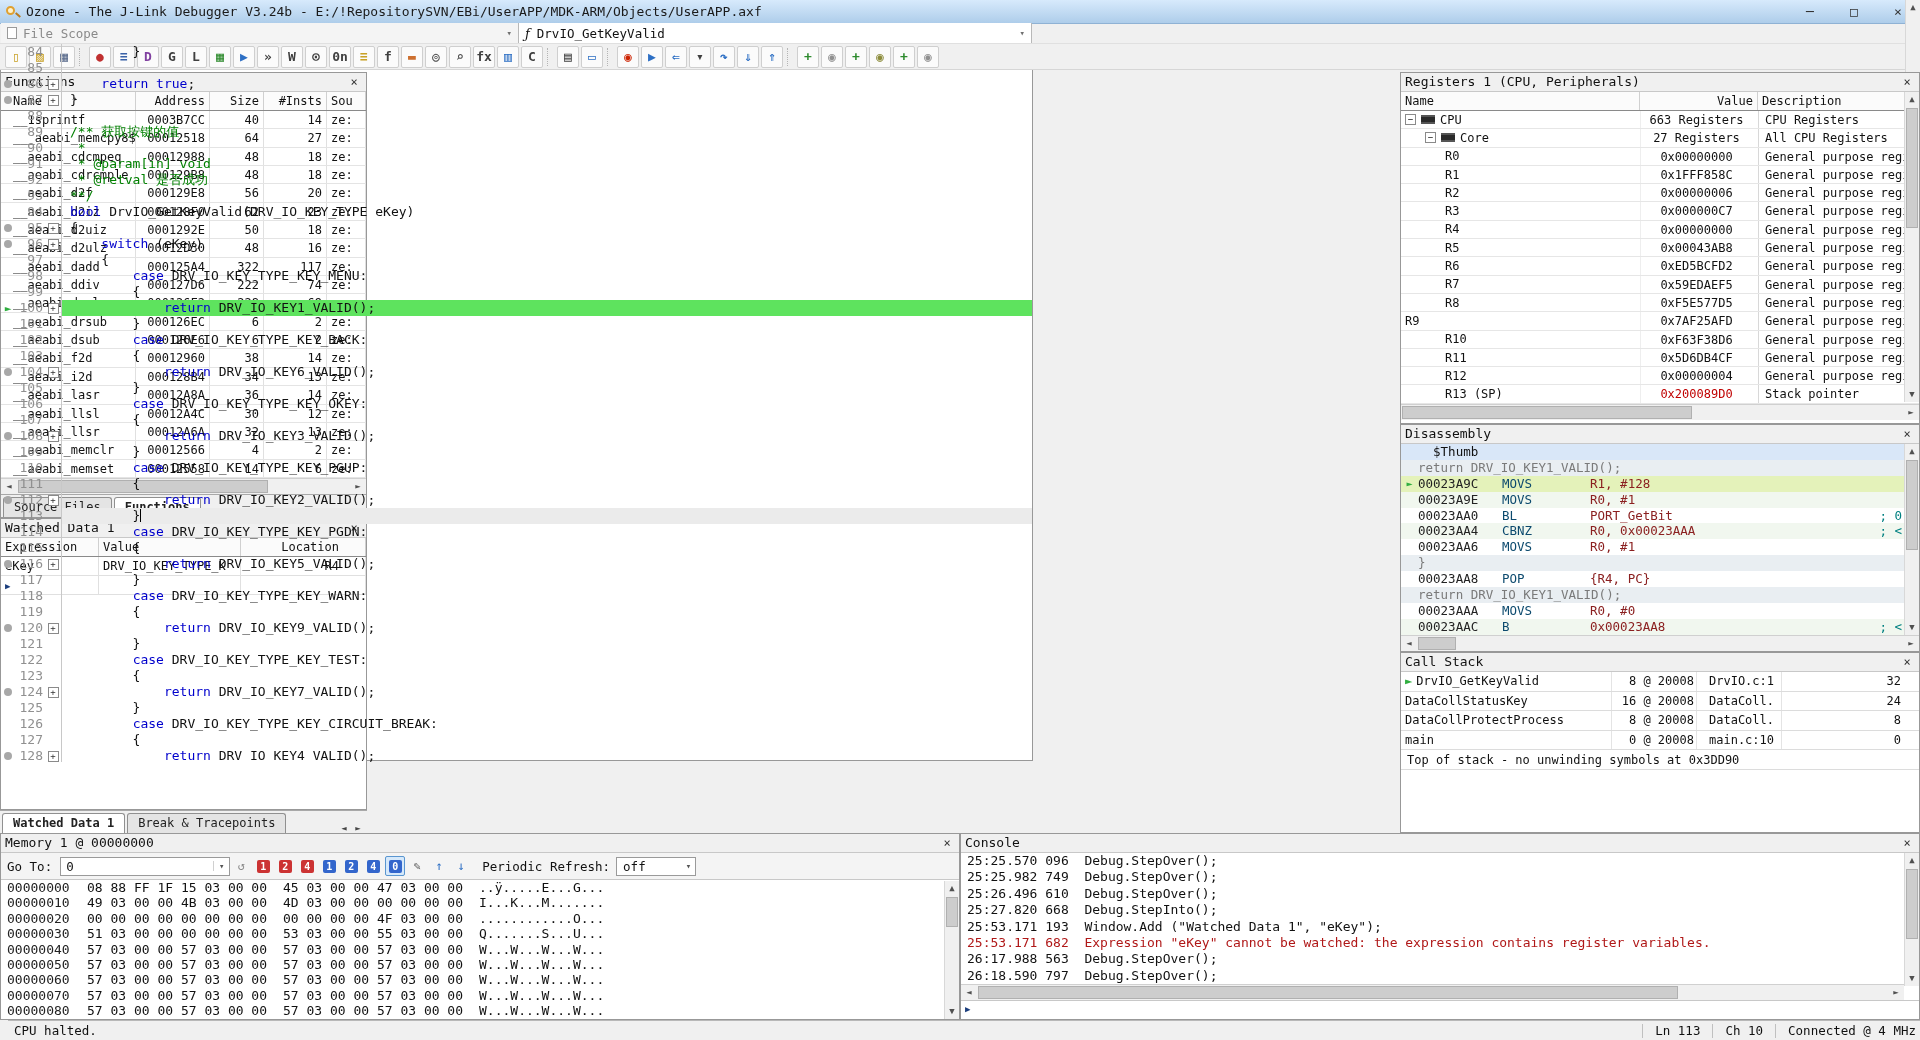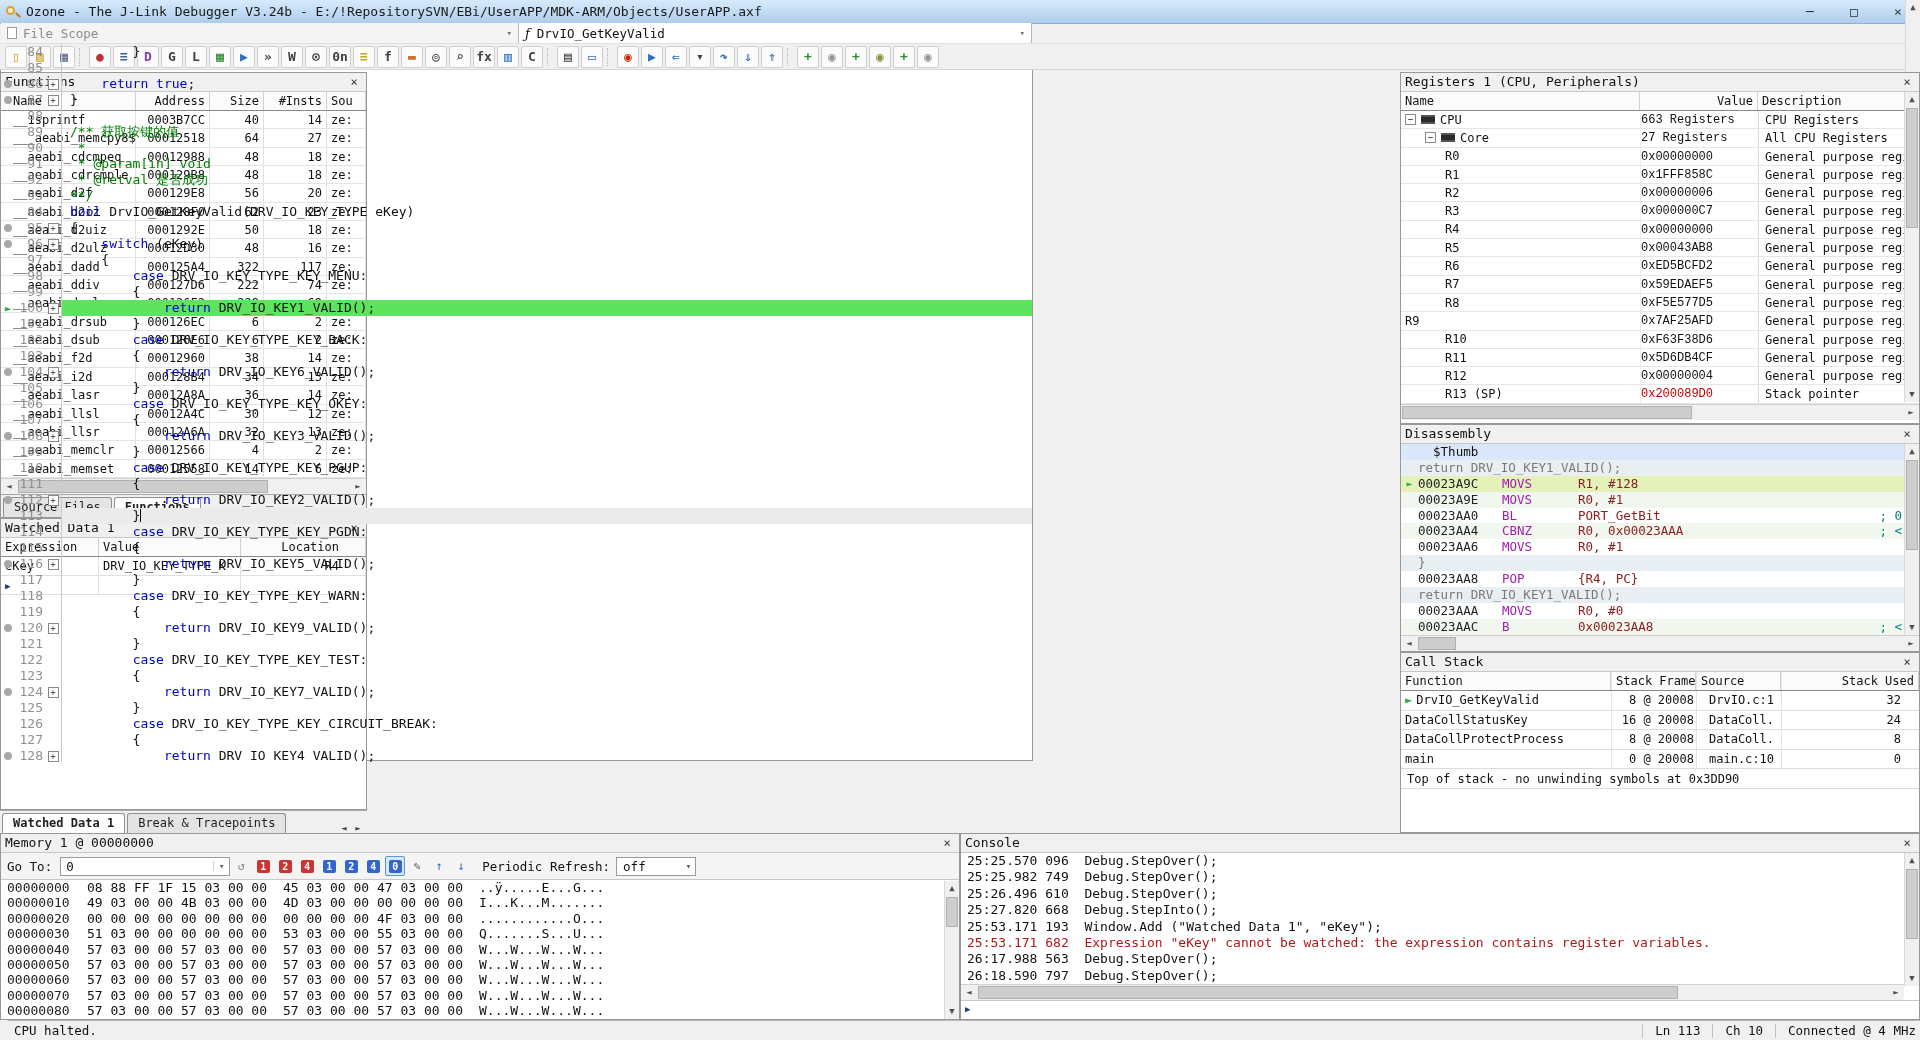--- a/index.html
+++ b/index.html
@@ -99,35 +99,35 @@
   .cl.hl-exec .txt { background:#5ee35e; }
   .cl.hl-cur .txt { background:#ebebeb; }
   .kw { color:#0000cc; } .cm { color:#008000; } .pl { color:#111; }
   .cursor { display:inline-block; width:1px; height:13px; background:#000; vertical-align:-2px; }
   #code-vscroll { top:0; height:718px; }
 
   
   #registers { left:1400px; top:72px; width:520px; height:352px; }
   .rg-row { display:flex; height:18.3px; line-height:18px; border-bottom:1px solid #e6e6e6; white-space:nowrap; }
   .rg-name { width:239px; overflow:hidden; padding-left:4px; display:flex; align-items:center; }
-  .rg-val { width:118px; text-align:left; padding-right:6px; border-left:1px solid #eee;font-family:Liberation Mono, monospace; }
+  .rg-val { width:118px; text-align:center; padding-right:6px; border-left:1px solid #eee; }
   .rg-desc { flex:1; padding-left:6px; border-left:1px solid #d8d8d8; overflow:hidden; }
   .exp-box { display:inline-block; width:11px; height:11px; line-height:9px; font-size:9px; text-align:center; border:1px solid #8a8a8a; background:#fff; margin-right:5px; }
   .chip { display:inline-block; width:14px; height:9px; background:#2a2a2a; border-top:2px solid #555; border-bottom:2px solid #555; margin-right:5px; }
   .red { color:#c00000; }
 
   #disasm { left:1400px; top:424px; width:520px; height:228px; }
   .da-row { display:flex; height:15.9px; line-height:15.9px; font-size:12.5px; white-space:pre; overflow:hidden; }
   .da-row.lab { background:#d9e7f8; }
   .da-row.src { background:#e9eef2; color:#7a7a7a; }
   .da-row.alt { background:#f1f7ef; }
   .da-row.cur { background:#e4f2ba; }
   .da-gut { width:17px; text-align:center; color:#2fae3f; font-size:10px; }
   .da-addr { width:84px; color:#222; }
-  .da-mn { width:76px; color:#a21caf; }
+  .da-mn { width:88px; color:#0c4a6e; }
   .da-op { color:#8b2020; }
   .da-cmt { margin-left:auto; color:#008080; padding-right:2px; }
 
   #callstack { left:1400px; top:652px; width:520px; height:181px; }
   .cs-row { display:flex; height:19.5px; line-height:19px; border-bottom:1px solid #dcdcdc; white-space:nowrap; }
   .cs-fn { width:210px; padding-left:4px; overflow:hidden; }
   .cs-frame { width:85px; text-align:right; border-left:1px solid #e4e4e4; padding-right:2px; }
   .cs-src { width:85px; padding-left:12px; border-left:1px solid #e4e4e4; overflow:hidden; }
   .cs-used { flex:1; text-align:right; padding-right:18px; border-left:1px solid #e4e4e4; }
   .cs-note { height:20px; line-height:20px; padding-left:6px; border-bottom:1px solid #dcdcdc; }
@@ -680,26 +680,20 @@
       <div class="thumb" style="top:16px; height:90px;"></div>
       <span class="arr" style="bottom:0">▼</span>
     </div>
   </div>
 
   <div class="panel" id="callstack">
     <div class="phead">
       <span>Call Stack</span>
       <span class="x">×</span>
     </div>
-    <div class="colhead" id="cs-cols">
-        <div class="cs-fn">Function</div>
-        <div class="cs-frame">Stack Frame</div>
-        <div class="cs-src">Source</div>
-        <div class="cs-used">Stack Used</div>
-      </div>
     <div id="cs-body">
         <div class="cs-row">
           <div class="cs-fn"><span class="cs-arrow">►</span><span>DrvIO_GetKeyValid</span></div>
           <div class="cs-frame">8 @ 20008</div>
           <div class="cs-src">DrvIO.c:1</div>
           <div class="cs-used">32</div>
         </div>
         <div class="cs-row">
           <div class="cs-fn"><span>DataCollStatusKey</span></div>
           <div class="cs-frame">16 @ 20008</div>

